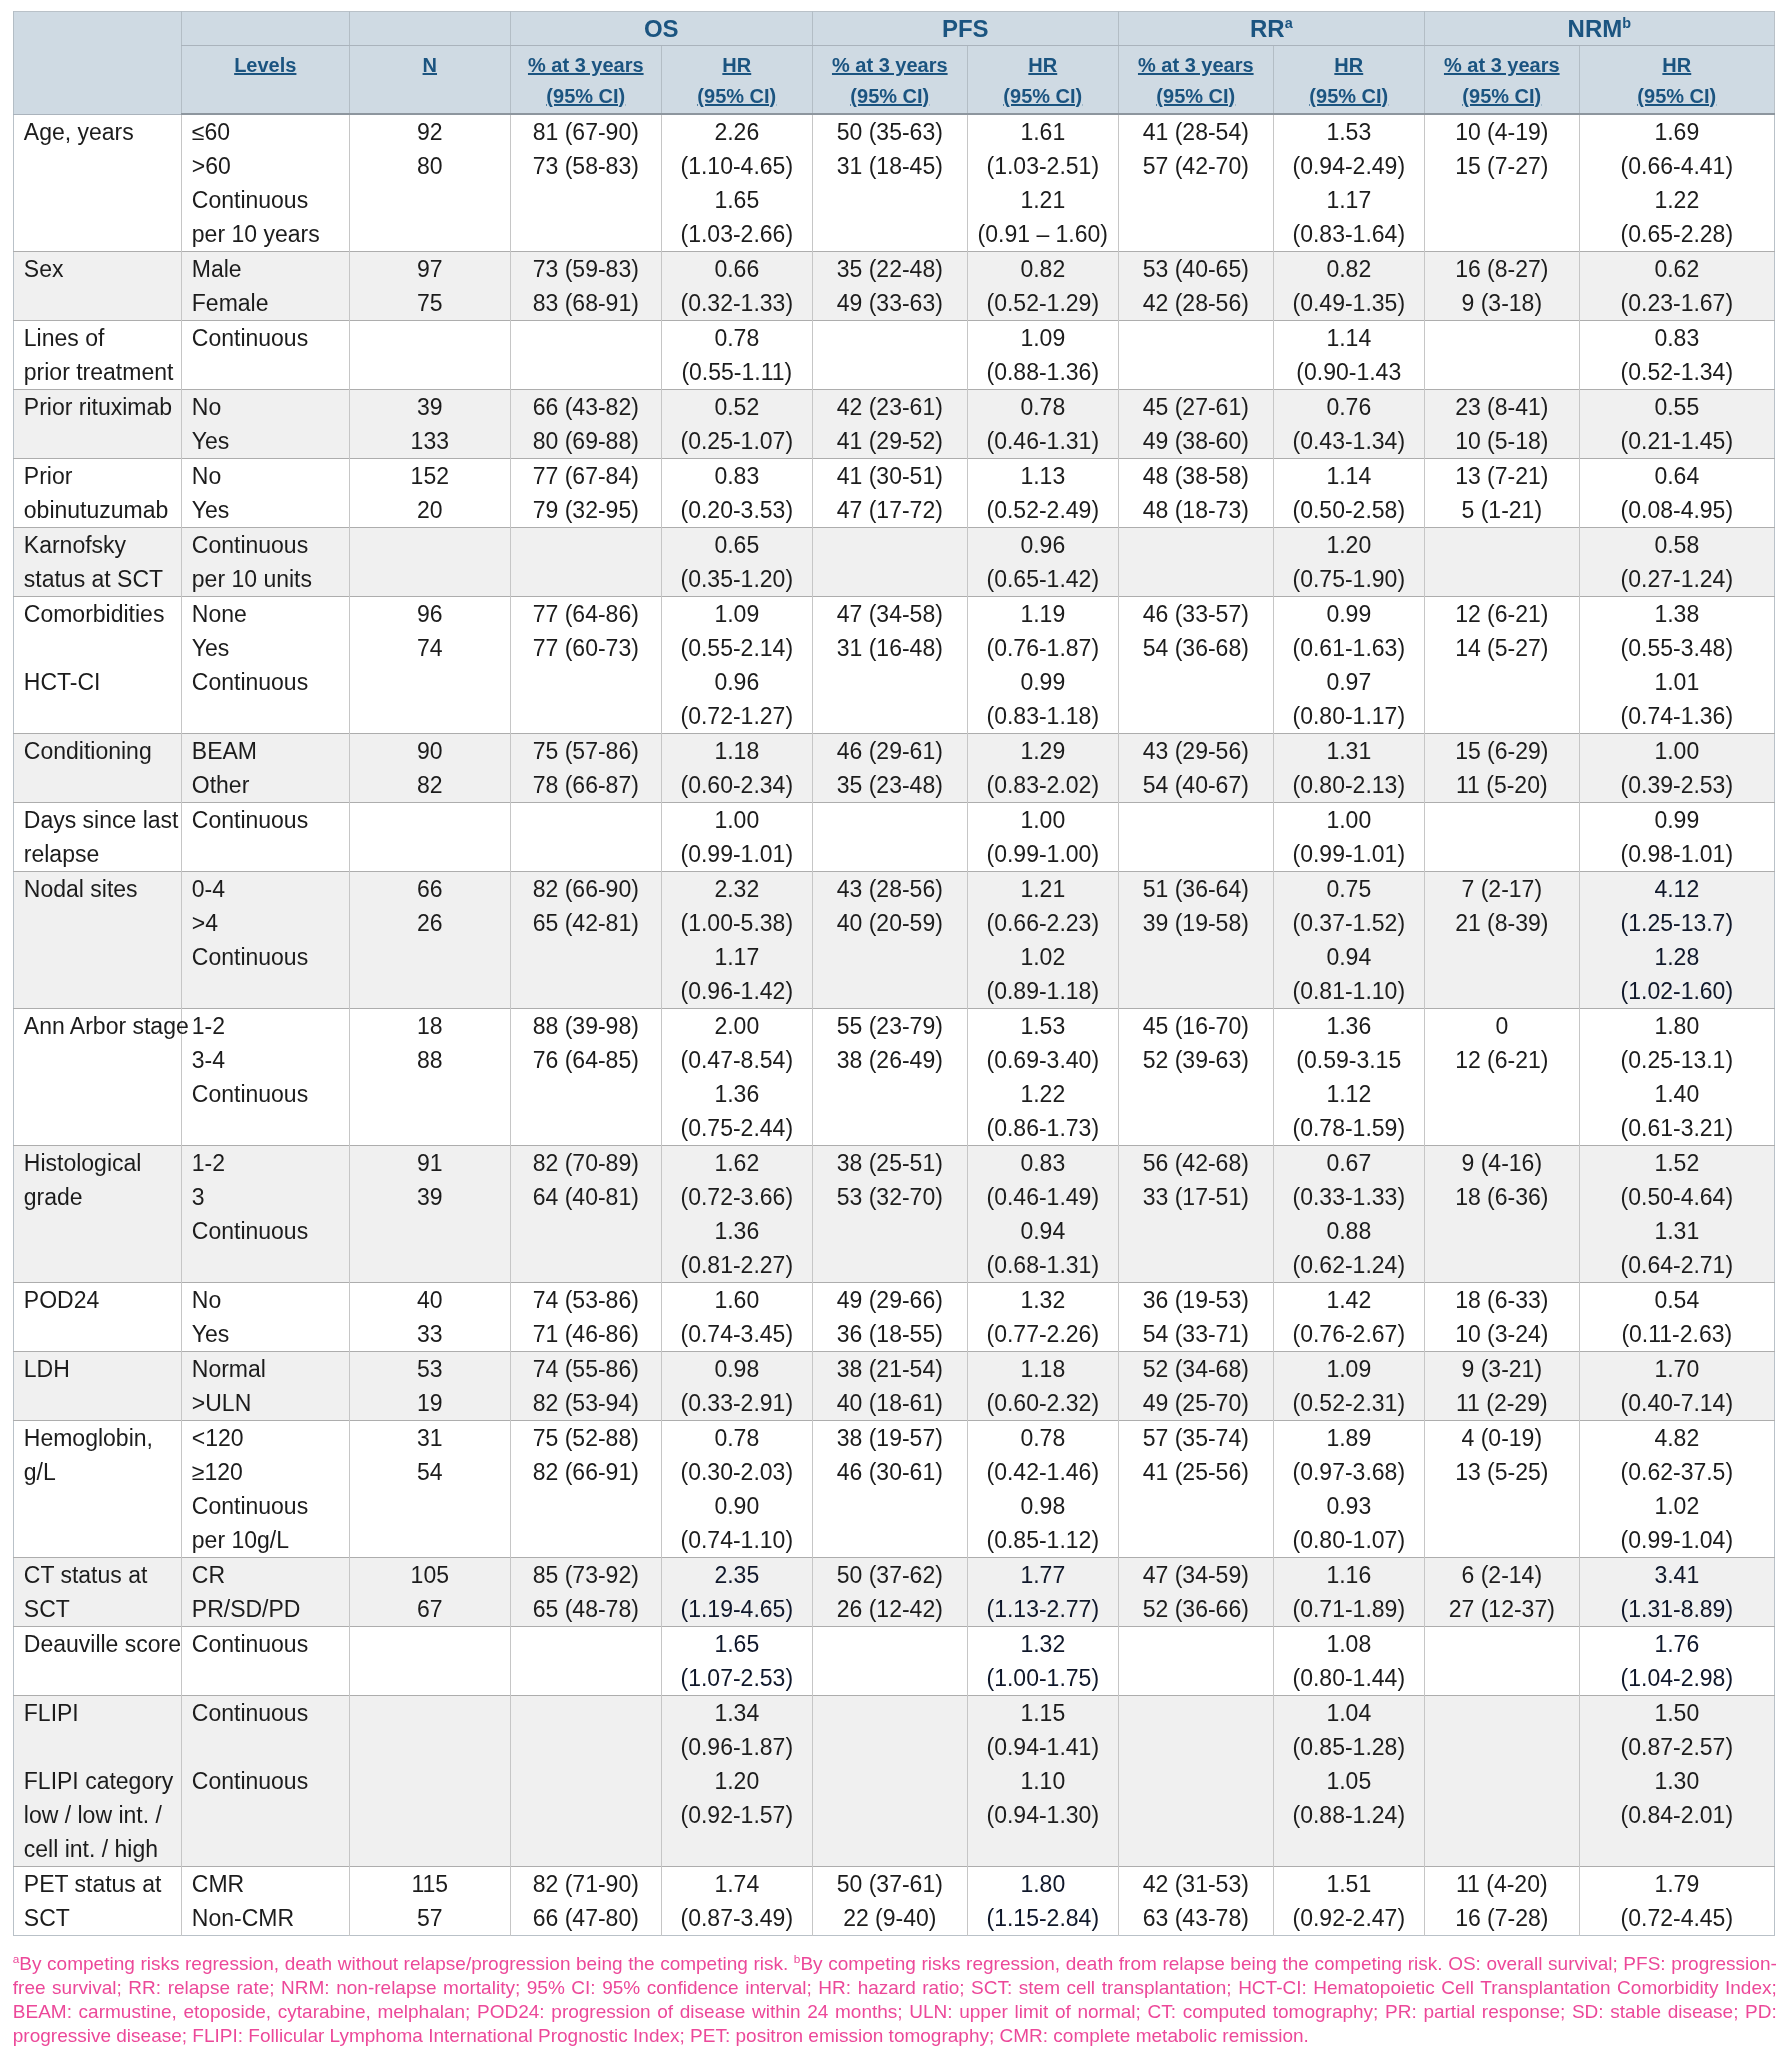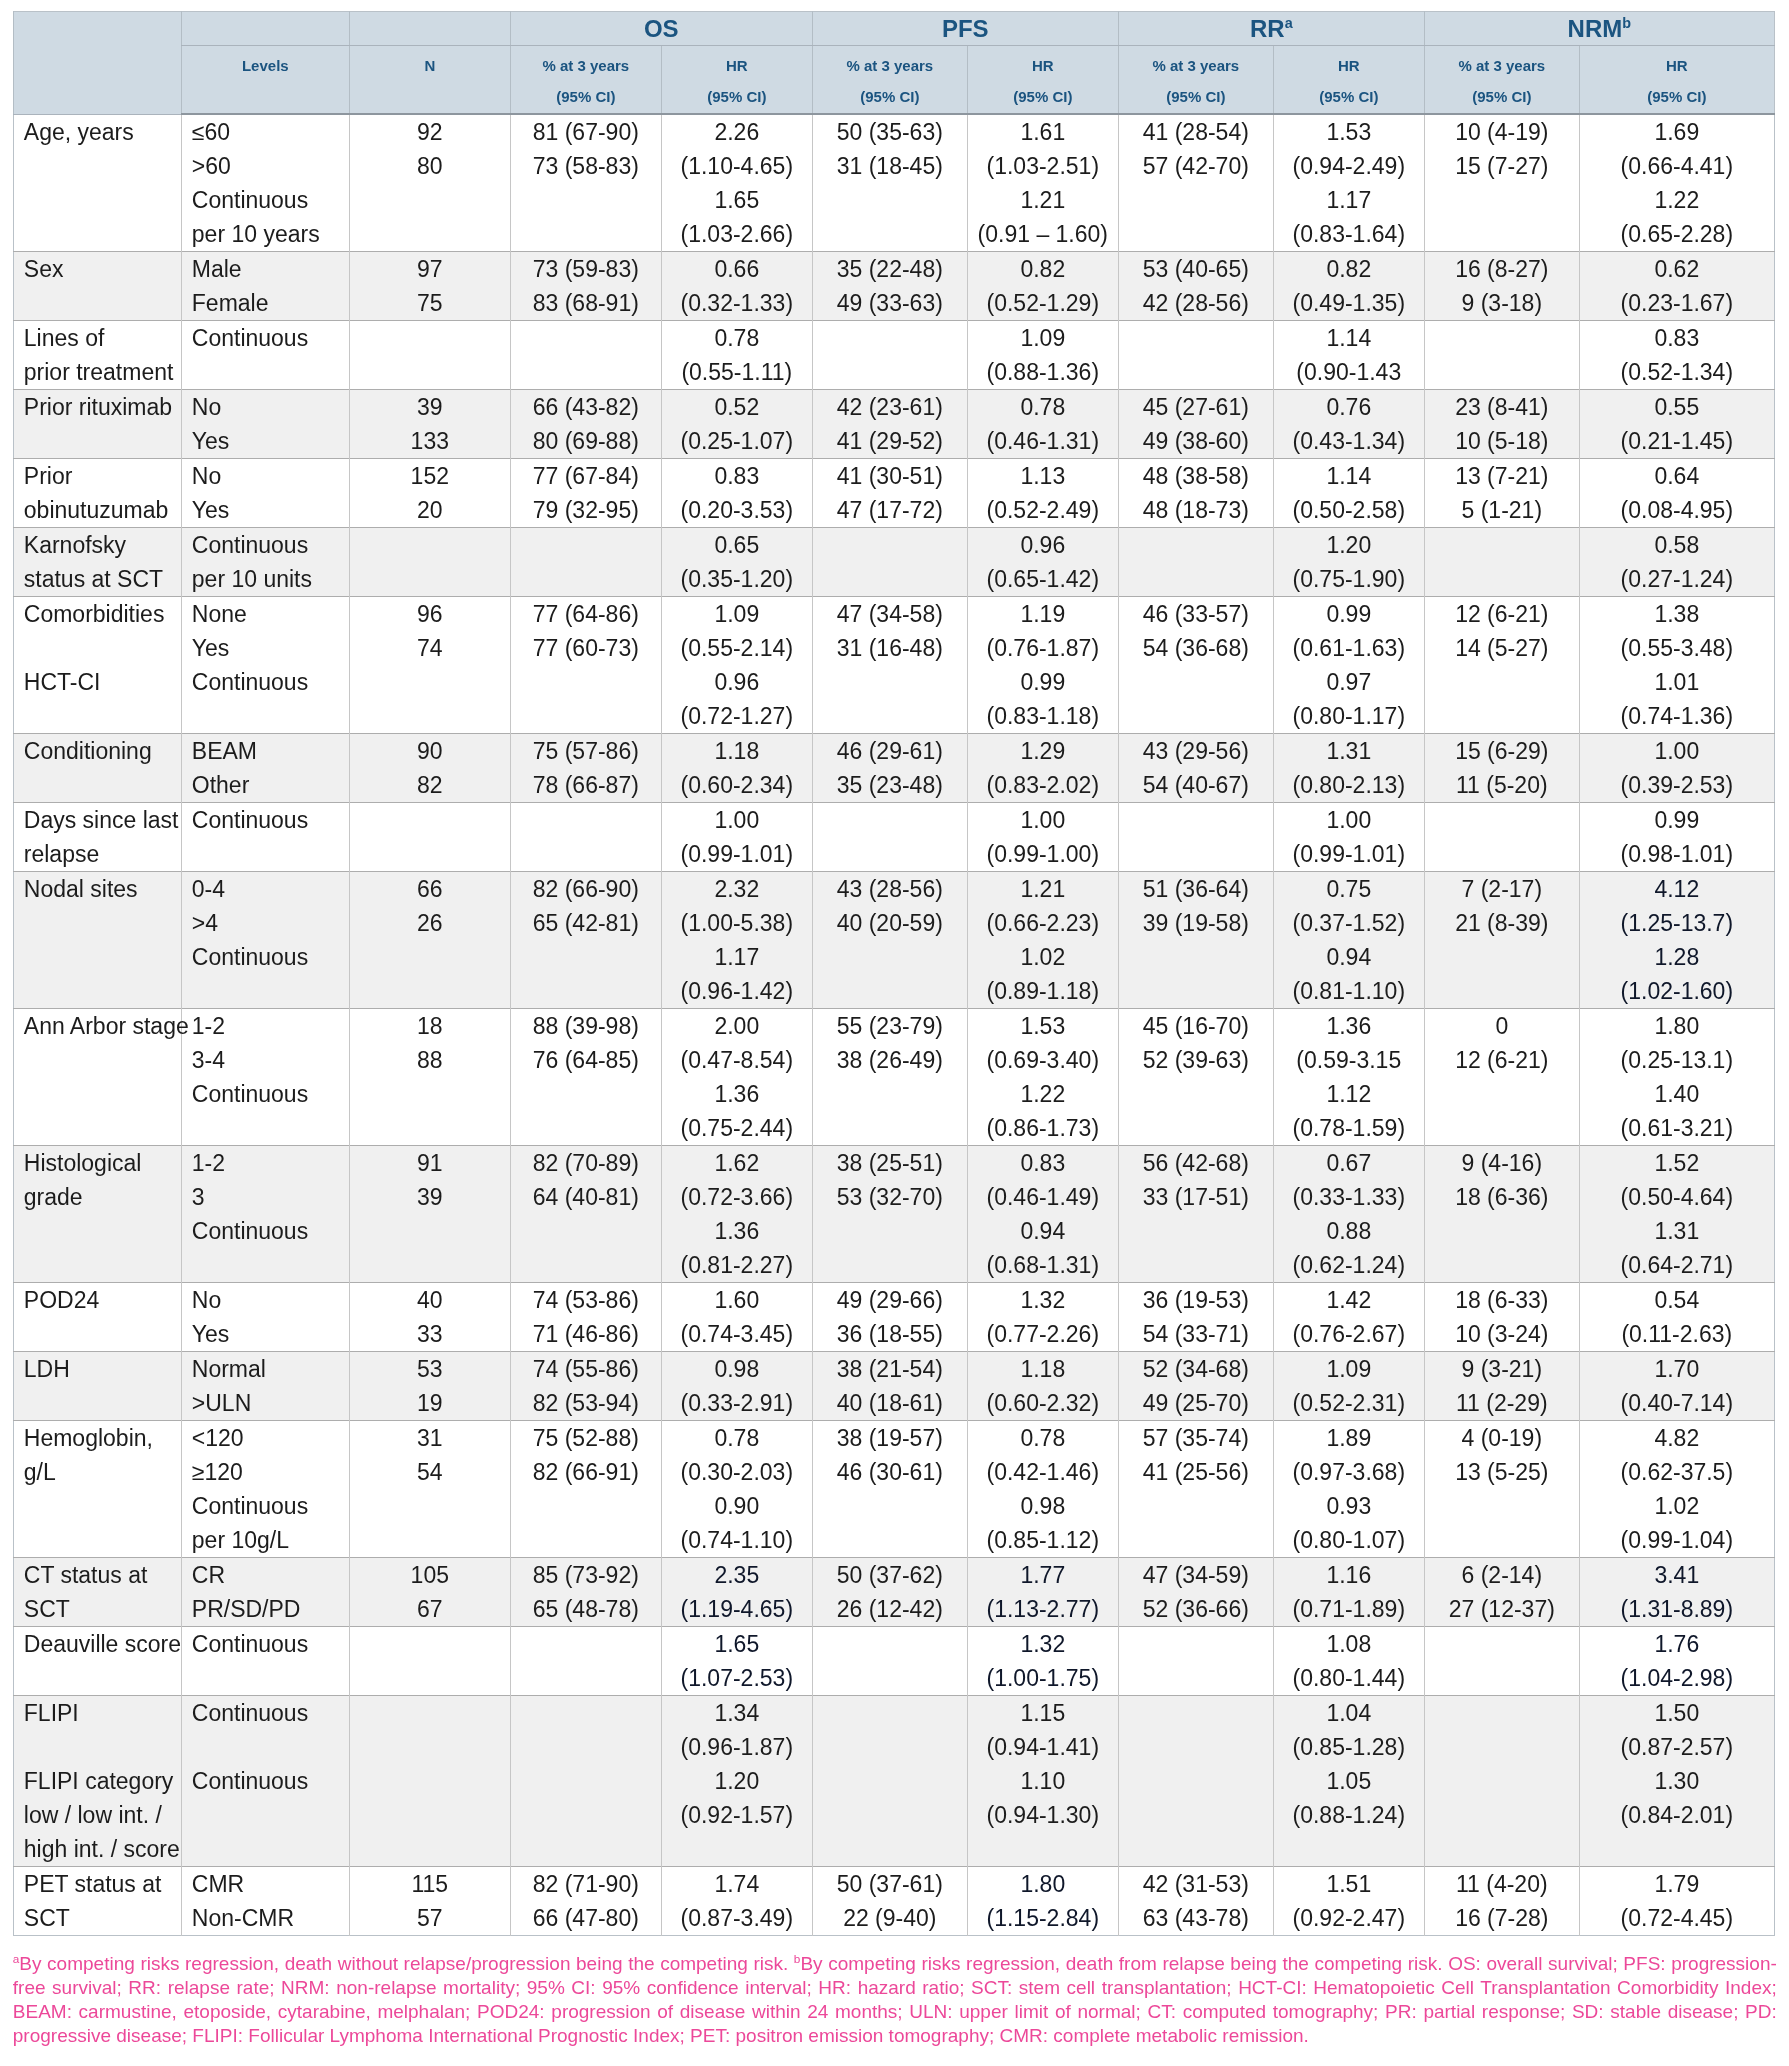--- a/index.html
+++ b/index.html
@@ -9,21 +9,21 @@
   }
   .table-wrap{position:absolute;left:12.8px;top:10.7px;width:1764px;}
   table{border-collapse:collapse;table-layout:fixed;width:1620px;border:0.7px solid #b9c1c8;}
   th,td{padding:0;margin:0;vertical-align:top;}
   
   thead th{background:#cfdae3;color:#1b5480;font-weight:bold;}
   thead tr.top th{height:33px;font-size:24px;line-height:33px;text-align:center;
     border-left:1.4px solid #b3bdc5;border-bottom:1.4px solid #aab3bc;}
   thead th.corner{border-left:none;border-bottom:2.1px solid #8d969e;}
   thead tr.sub th{border-left:0.7px solid #b3bdc5;border-bottom:2.1px solid #8d969e;
-    font-size:15px;text-align:center;padding:4.3px 0 1.4px 0;}
+    font-size:20px;text-align:center;padding:4.3px 0 1.4px 0;text-decoration:underline;}
   thead tr.sub th .hl{height:31px;line-height:31px;white-space:nowrap;}
   thead th.h-levels{text-align:left;padding-left:10px;}
   thead .sup{font-size:60%;vertical-align:super;line-height:0;}
   
   tbody tr.group{border-top:1.4px solid #adadad;}
   tbody tr.nodiv{border-top:none;}
   tbody tr.shade td{background:#f0f0f0;}
   tbody td{border-left:0.7px solid #c6c6c6;font-size:23px;}
   tbody td:first-child{border-left:none;}
   .ln{height:34px;line-height:34px;text-align:center;white-space:nowrap;}
@@ -1061,21 +1061,21 @@
           </td>
           <td class="col-data">
             <div class="ln">1.50</div>
             <div class="ln">(0.87-2.57)</div>
           </td>
         </tr>
         <tr class="group shade nodiv">
           <td class="col-label">
             <div class="ln">FLIPI category</div>
             <div class="ln">low / low int. /</div>
-            <div class="ln">high int. / score</div>
+            <div class="ln">cell int. / high</div>
           </td>
           <td class="col-levels">
             <div class="ln">Continuous</div>
             <div class="ln">&nbsp;</div>
             <div class="ln">&nbsp;</div>
           </td>
           <td class="col-n">
             <div class="ln">&nbsp;</div>
             <div class="ln">&nbsp;</div>
             <div class="ln">&nbsp;</div>

